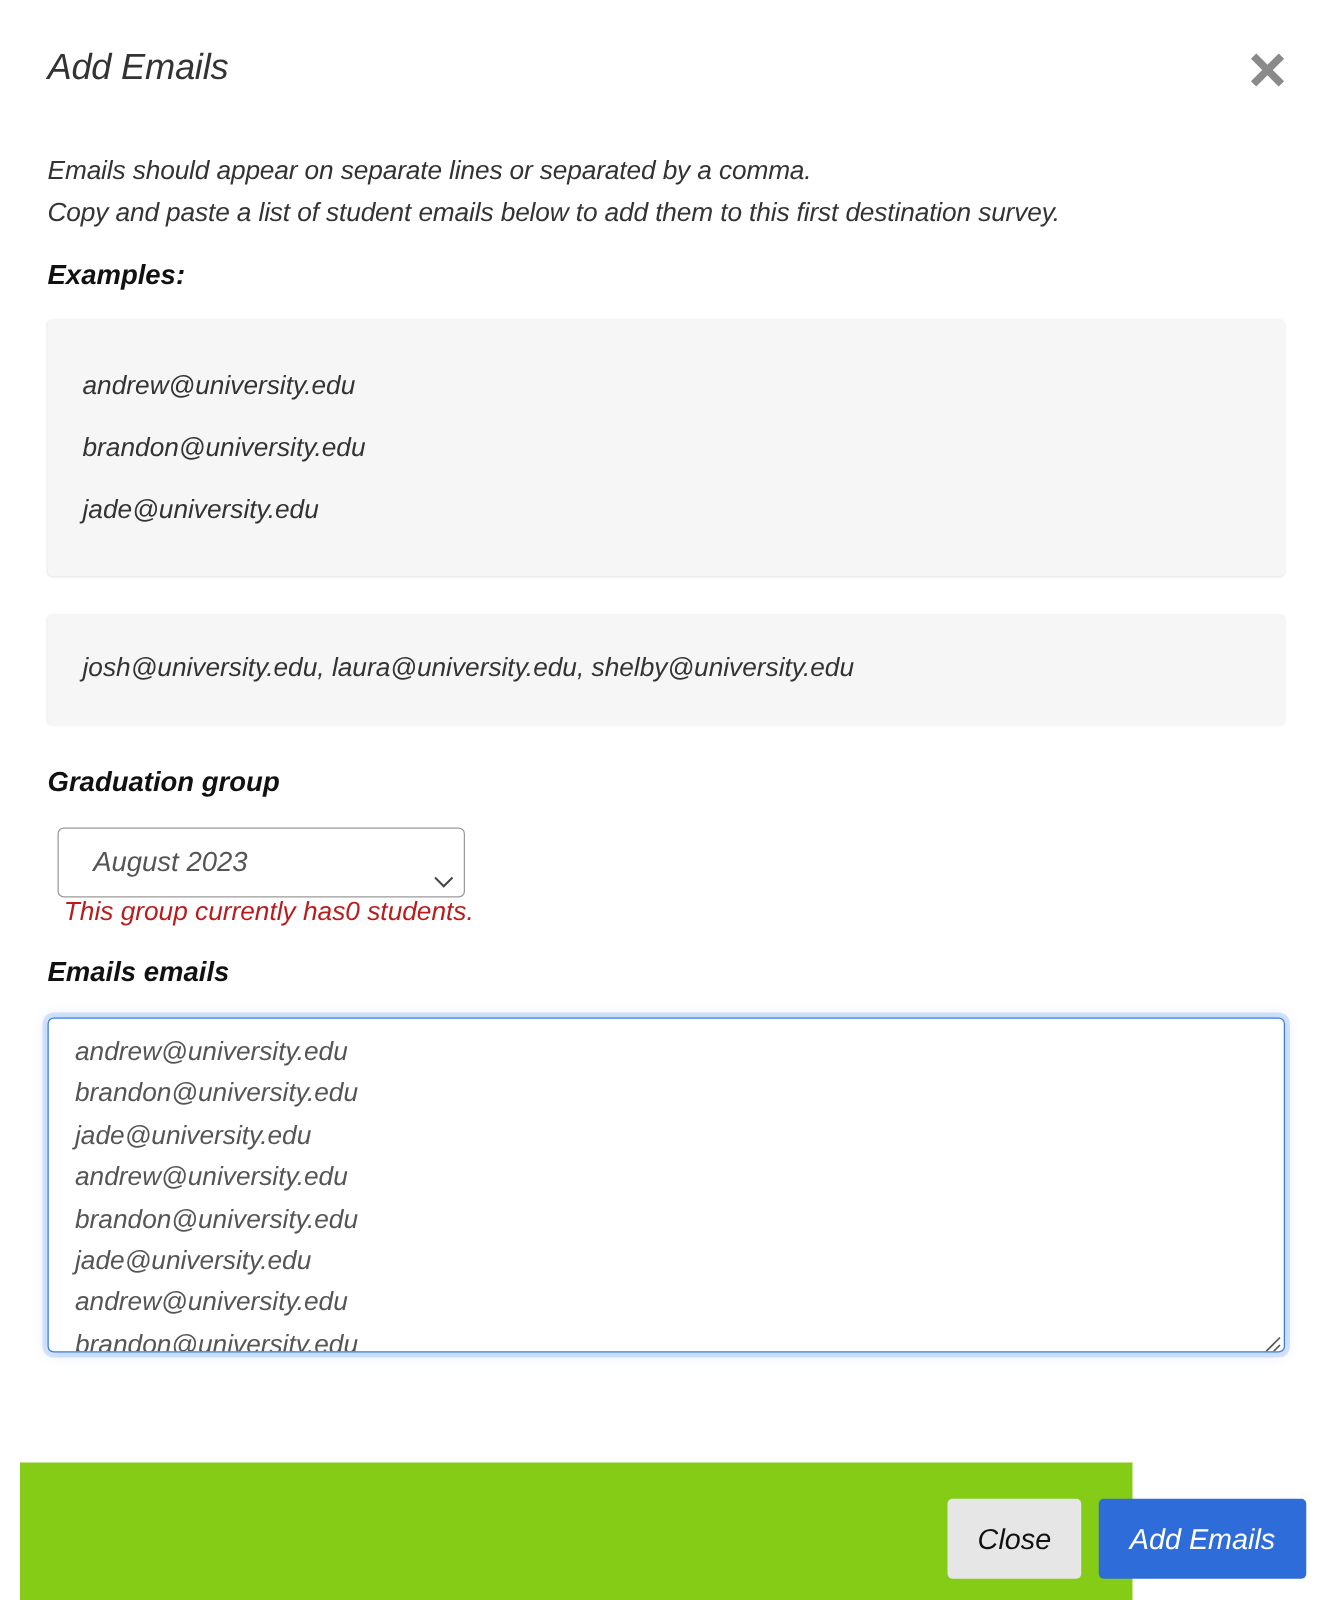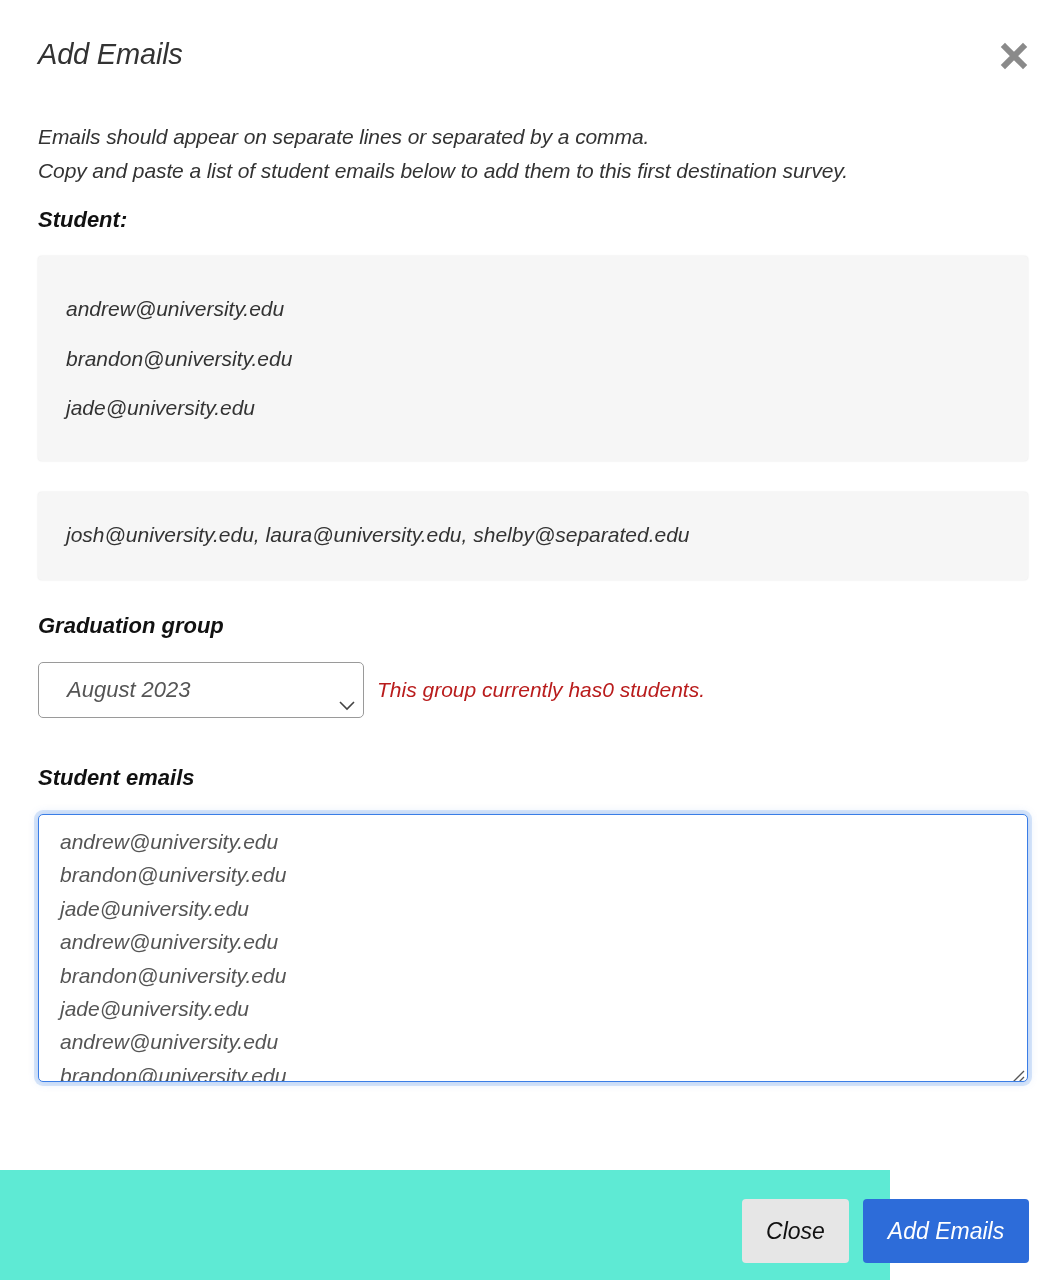--- a/index.html
+++ b/index.html
@@ -97,20 +97,21 @@
       color: #111111;
       line-height: 34px;
     }
     .grad-row {
       position: absolute;
       left: 38px;
       top: 662px;
       height: 56px;
       display: flex;
       align-items: center;
+      flex-direction: column;
     }
     .select {
       position: relative;
       width: 326px;
       height: 56px;
       box-sizing: border-box;
       border: 1px solid #9a9a9a;
       border-radius: 5px;
       background: #ffffff;
       font-size: 22px;
@@ -163,25 +164,25 @@
     }
     .resize-grip {
       position: absolute;
       right: 2px;
       bottom: 2px;
       width: 14px;
       height: 14px;
     }
     .footer {
       position: absolute;
-      left: 0;
+      left: 16px;
       top: 1170px;
       width: 890px;
       height: 110px;
-      background: #5eead4;
+      background: #84cc16;
     }
     .btn {
       position: absolute;
       top: 29px;
       height: 64px;
       border-radius: 4px;
       font-size: 23px;
       line-height: 64px;
       text-align: center;
       box-sizing: border-box;
@@ -213,47 +214,47 @@
         <path d="M5 5 L23 23 M23 5 L5 23" stroke="#8a8a8a" stroke-width="6" stroke-linecap="square"></path>
       </svg>
     </div>
   </div>
 
   <div class="intro">
     <div>Emails should appear on separate lines or separated by a comma.</div>
     <div>Copy and paste a list of student emails below to add them to this first destination survey.</div>
   </div>
 
-  <div class="examples-label">Student:</div>
+  <div class="examples-label">Examples:</div>
 
   <div class="example-box one">
     <div class="line">andrew@university.edu</div>
     <div class="line">brandon@university.edu</div>
     <div class="line">jade@university.edu</div>
   </div>
 
   <div class="example-box two">
-    <span>josh@university.edu, laura@university.edu, shelby@separated.edu</span>
+    <span>josh@university.edu, laura@university.edu, shelby@university.edu</span>
   </div>
 
   <div class="grad-label">Graduation group</div>
 
   <div class="grad-row">
     <div class="select">
       <span>August 2023</span>
       <span class="chev">
         <svg width="20" height="20" viewBox="0 0 20 20">
           <path d="M3 7 L10 14 L17 7" fill="none" stroke="#444444" stroke-width="1.6"></path>
         </svg>
       </span>
     </div>
     <span class="grad-note">This group currently has0 students.</span>
   </div>
 
-  <div class="emails-label">Student emails</div>
+  <div class="emails-label">Emails emails</div>
 
   <div class="textarea">
     <div class="tline">andrew@university.edu</div>
     <div class="tline">brandon@university.edu</div>
     <div class="tline">jade@university.edu</div>
     <div class="tline">andrew@university.edu</div>
     <div class="tline">brandon@university.edu</div>
     <div class="tline">jade@university.edu</div>
     <div class="tline">andrew@university.edu</div>
     <div class="tline">brandon@university.edu</div>

